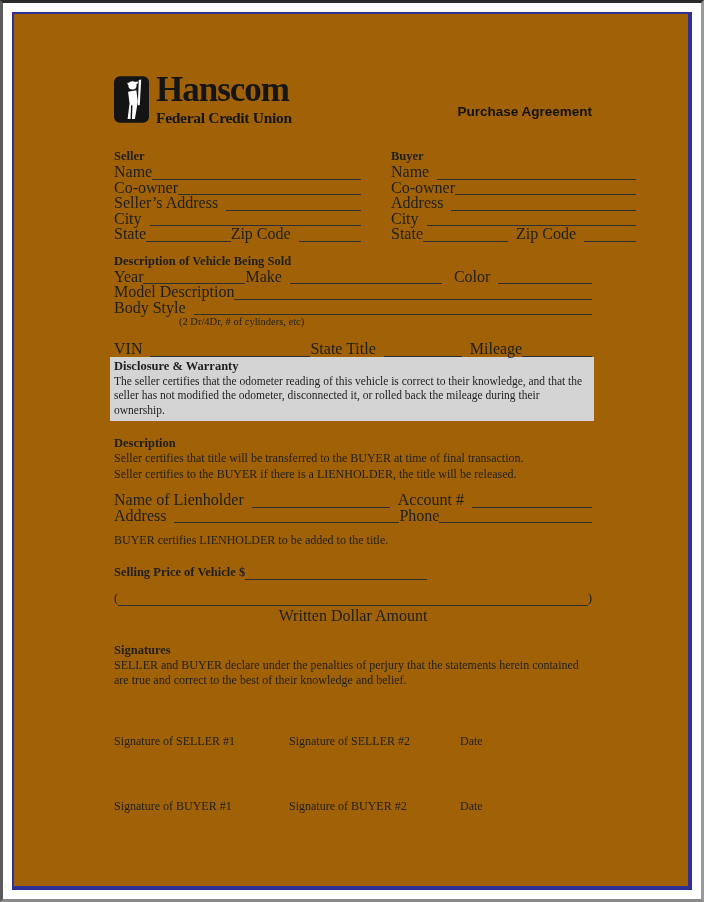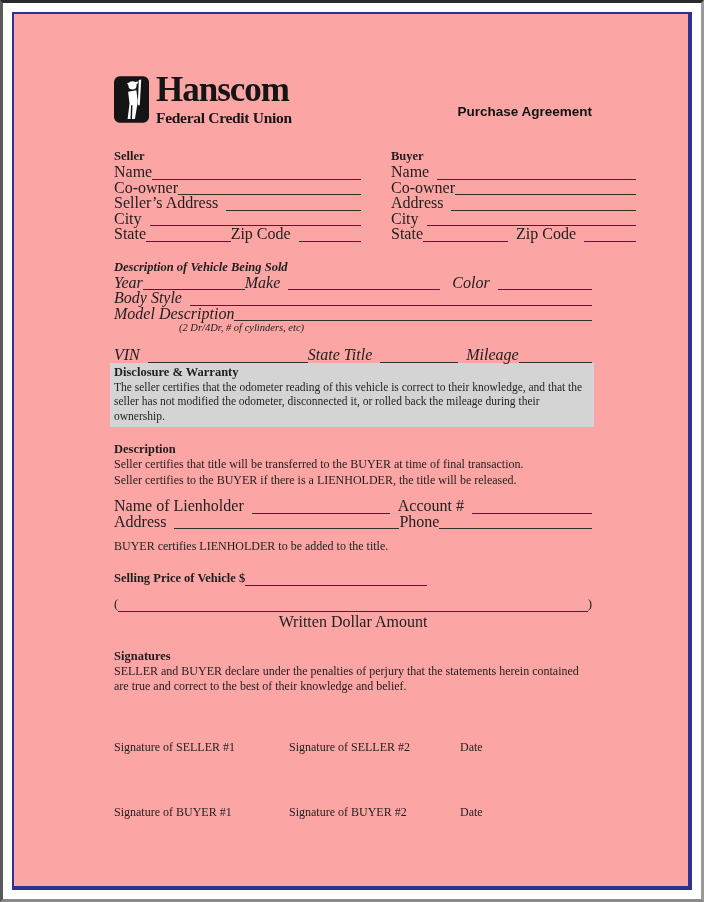--- a/index.html
+++ b/index.html
@@ -22,42 +22,42 @@
     border-bottom-color:#8a8a8a;
     padding:9px;
     background:#fff;
   }
   .inner-frame{
     width:100%;height:100%;
     border:2px solid var(--navy);
     border-right-width:4px;
     border-bottom-width:4px;
     padding:62px 96px 0 100px;
-    background:#fca5a5;
+    background:#a16207;
   }
   
   .header{display:flex;justify-content:space-between;align-items:flex-end;margin-bottom:24px;}
   .logo{display:flex;align-items:flex-start;gap:7px;}
   .logo-icon{width:35px;height:47px;flex:none;}
   .logo-text{line-height:1;}
   .logo-name{font-weight:bold;font-size:35px;letter-spacing:-1px;line-height:0.82;color:#151515;}
   .logo-tagline{font-weight:bold;font-size:15.5px;letter-spacing:-0.3px;color:#151515;margin-top:5px;}
   .doc-title{font-family:"Liberation Sans","DejaVu Sans",sans-serif;font-weight:bold;font-size:13.5px;padding-bottom:6px;color:#111;}
   
   .sec-heading{font-weight:bold;font-size:12.5px;}
   .frow{display:flex;align-items:flex-end;font-size:16px;line-height:15.5px;}
   .lbl{white-space:nowrap;}
   .fline{border-bottom:1px solid #2f2f2f;height:14px;display:inline-block;}
   .grow{flex:1;}
   
   .two-col{display:flex;}
   .col-seller{width:247px;margin-right:30px;}
   .col-buyer{flex:1;}
   
-  .vehicle{margin-top:18px;font-style:italic;}
+  .vehicle{margin-top:12px;}
   .note{font-size:10.5px;margin-left:65px;line-height:13px;}
   .vin-row{margin-top:13px;}
   
   .disclosure{background:var(--disclosure-bg);margin-left:-4px;margin-right:-2px;padding:2px 6px 4px 4px;}
   .disclosure .sec-heading{font-size:12.5px;}
   .disclosure-body{font-size:11.5px;line-height:14.5px;}
   
   .lien{margin-top:15px;}
   .lien-line{font-size:12px;line-height:15.5px;}
   .mt10{margin-top:10px;}
@@ -182,26 +182,26 @@
         <span class="fline w-year"></span>
         <span class="lbl">Make</span>
         <span class="sp8"></span>
         <span class="fline w-make"></span>
         <span class="sp12"></span>
         <span class="lbl">Color</span>
         <span class="sp8"></span>
         <span class="fline grow"></span>
       </div>
       <div class="frow">
+        <span class="lbl">Model Description</span>
+        <span class="fline grow"></span>
+      </div>
+      <div class="frow">
         <span class="lbl">Body Style</span>
         <span class="sp8"></span>
-        <span class="fline grow"></span>
-      </div>
-      <div class="frow">
-        <span class="lbl">Model Description</span>
         <span class="fline grow"></span>
       </div>
       <div class="note">(2 Dr/4Dr, # of cylinders, etc)</div>
       <div class="frow vin-row">
         <span class="lbl">VIN</span>
         <span class="sp8"></span>
         <span class="fline w-vin"></span>
         <span class="lbl">State Title</span>
         <span class="sp8"></span>
         <span class="fline w-statetitle"></span>

